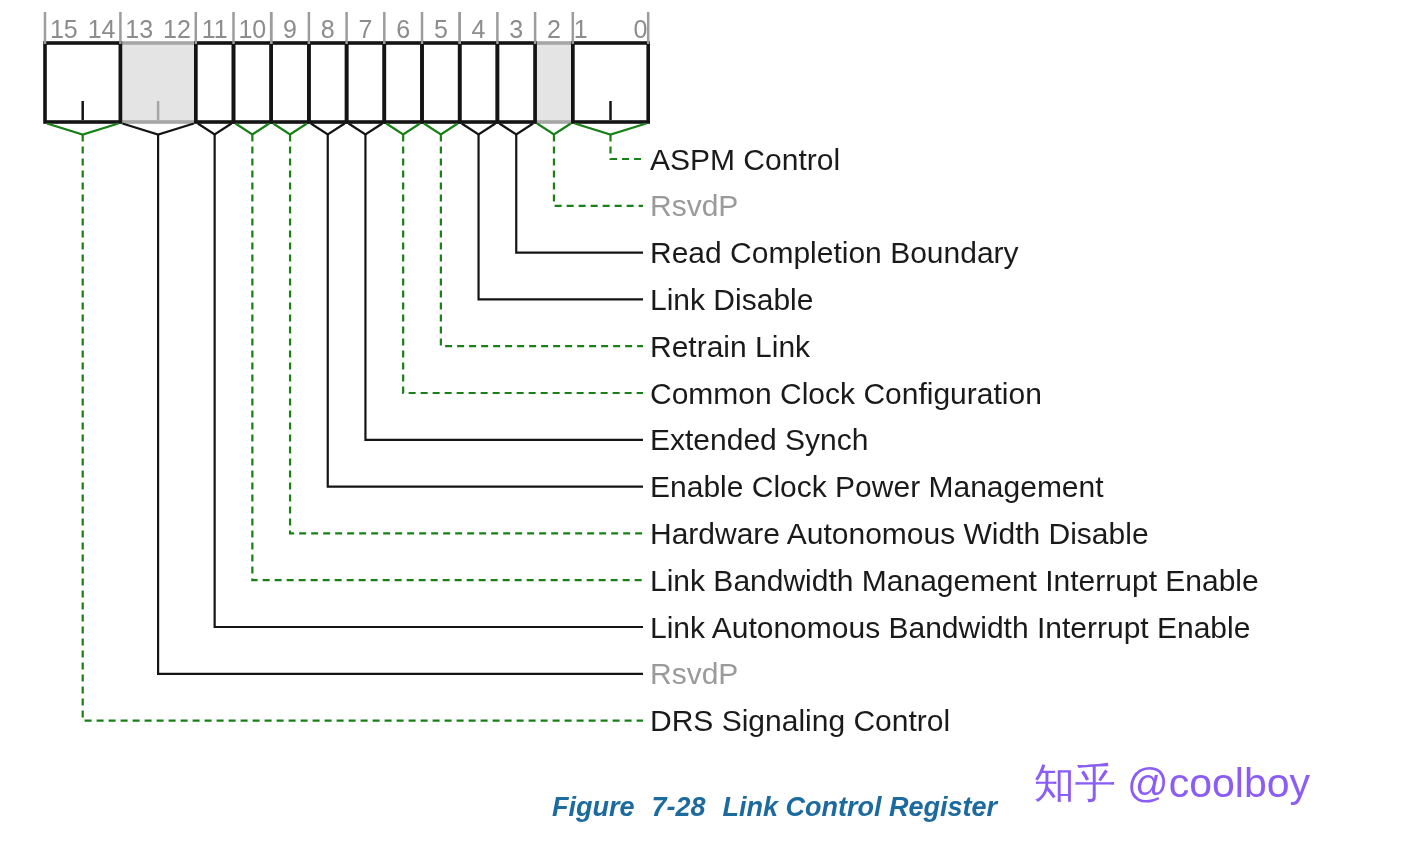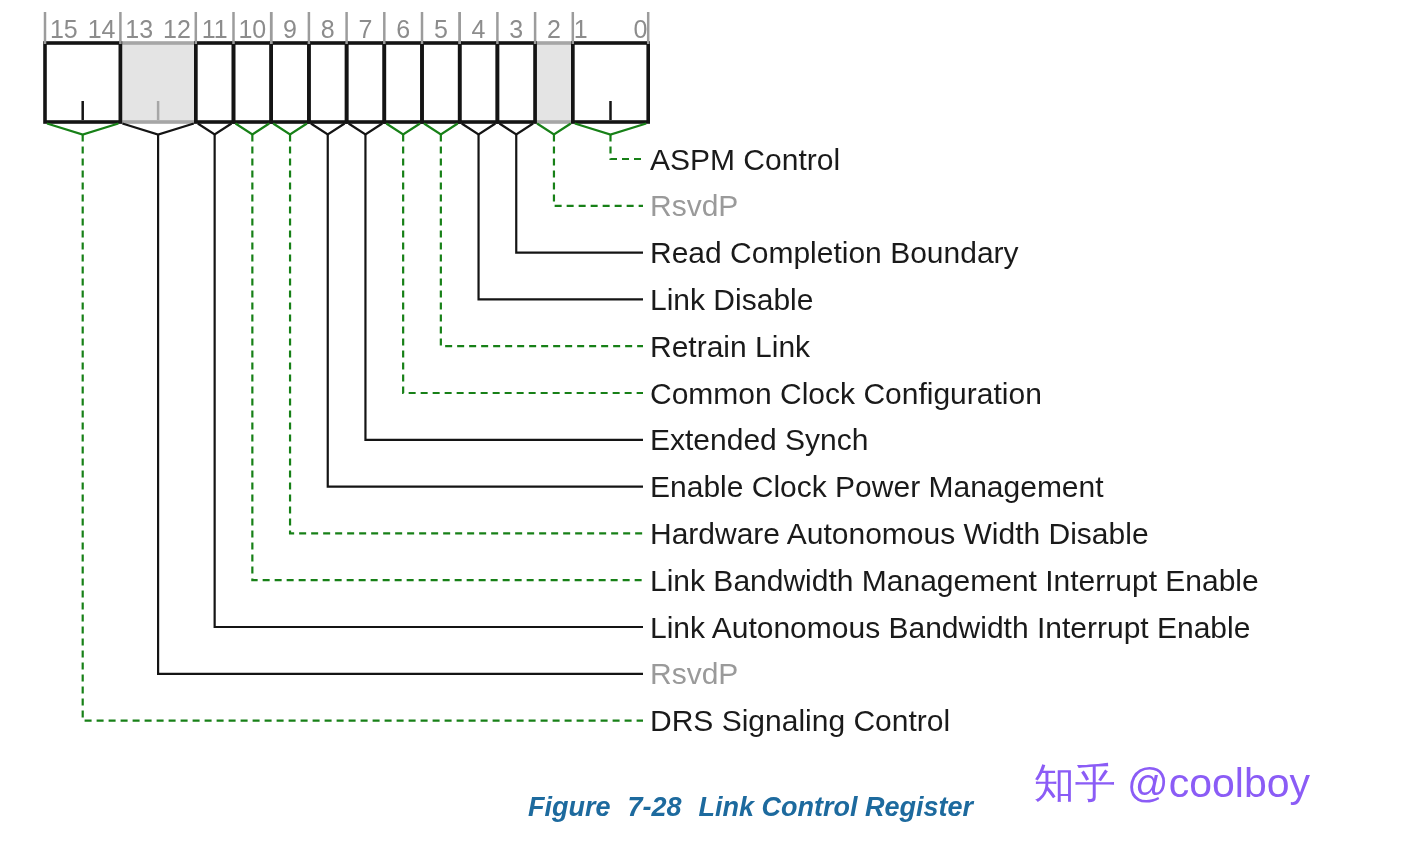--- a/index.html
+++ b/index.html
@@ -7,21 +7,21 @@
     position:relative;
     width:1336px;height:846px;
     background:#ffffff;
     overflow:hidden;
     font-family:"Liberation Sans", sans-serif;
     text-decoration:underline;
   }
   #diagram-svg{position:absolute;left:0;top:0;}
   #figure-caption{
     position:absolute;
-    left:528px;top:792px;
+    left:552px;top:792px;
     font-style:italic;
     font-weight:600;
     font-size:27px;
     color:#1d6a9e;
     white-space:nowrap;
     font-family:"Liberation Sans", sans-serif;
   }
   #figure-caption .cap-gap{margin-right:17px;}
   #watermark{
     position:absolute;

